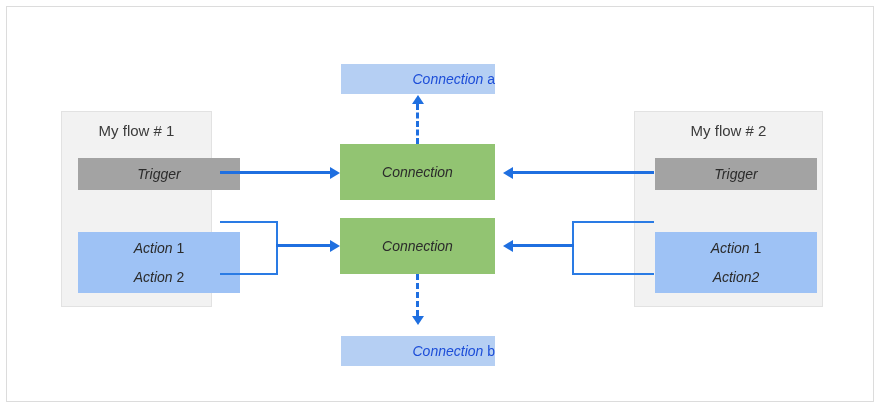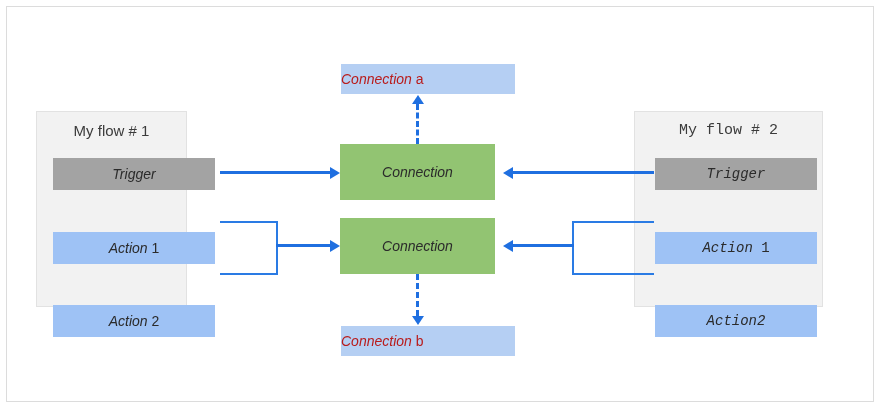--- a/index.html
+++ b/index.html
@@ -32,22 +32,22 @@
     background: #ffffff;
   }
 
   
   .flow-panel {
     position: absolute;
     background: #f2f2f2;
     border: 1px solid #e2e2e2;
     box-sizing: border-box;
   }
-  .flow-panel.left  { left: 36px;  top: 111px; width: 151px; height: 196px; }
-  .flow-panel.right { left: 634px; top: 111px; width: 189px; height: 196px; font-family: Liberation Mono, monospace; }
+  .flow-panel.left  { left: 61px;  top: 111px; width: 151px; height: 196px; }
+  .flow-panel.right { left: 634px; top: 111px; width: 189px; height: 196px; }
 
   .flow-title {
     position: absolute;
     left: 0;
     top: 10px;
     width: 100%;
     text-align: center;
     font-size: 15px;
     color: #3b3b3b;
     font-style: normal;
@@ -65,37 +65,37 @@
     background: #9ec2f5;
     white-space: nowrap;
   }
   .step-box.trigger { background: #a3a3a3; }
 
   .left .step-box  { left: 16px; width: 162px; }
   .right .step-box { left: 20px; width: 162px; }
 
   .step-box.s0 { top: 46px; }
   .step-box.s1 { top: 97px; margin-top: 23px; }
-  .step-box.s2 { top: 149px; margin-top: 44px; }
+  .step-box.s2 { top: 149px; }
 
   
   .connection-box {
     position: absolute;
     left: 341px;
-    width: 174px;
+    width: 154px;
     height: 30px;
     line-height: 30px;
-    text-align: left;
+    text-align: right;
     font-size: 14px;
-    color: #b91c1c;
+    color: #1d4ed8;
     background: #b5cff3;
     white-space: nowrap;
   }
   .connection-box.top    { top: 64px; }
-  .connection-box.bottom { top: 326px; }
+  .connection-box.bottom { top: 336px; }
 
   
   .reference-box {
     position: absolute;
     left: 340px;
     width: 155px;
     height: 56px;
     background: #92c472;
     text-align: center;
     font-size: 14px;

